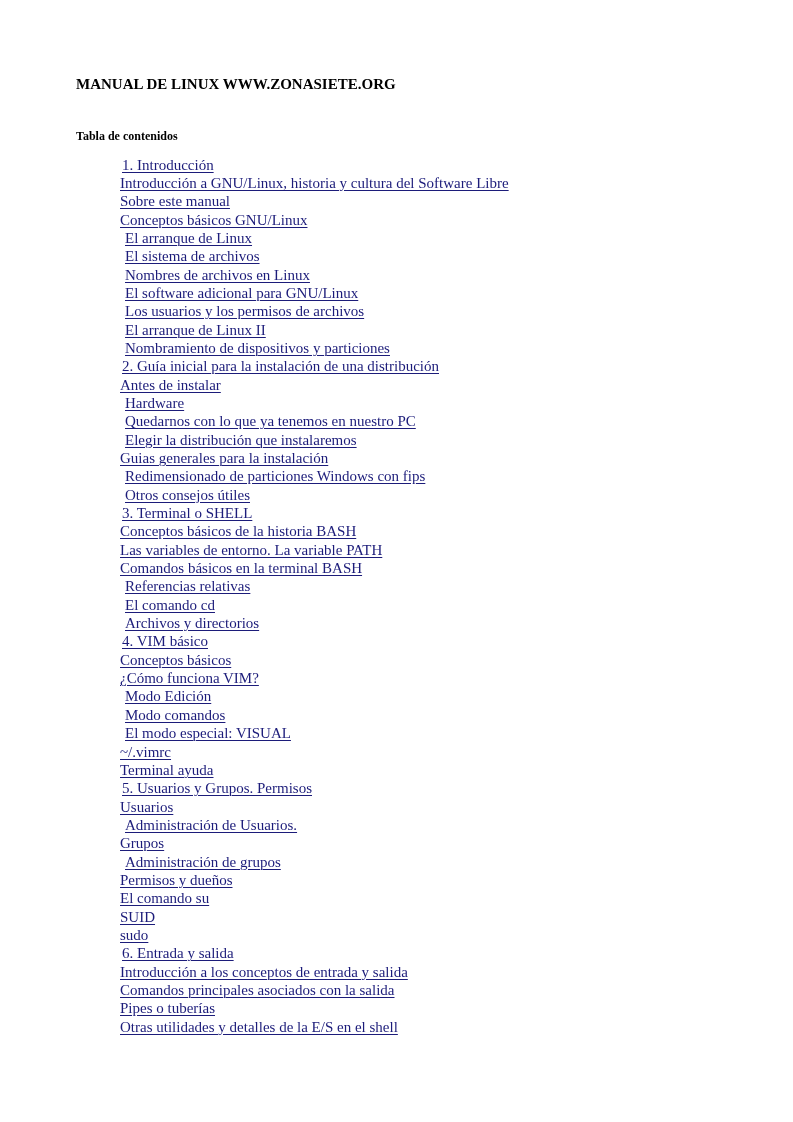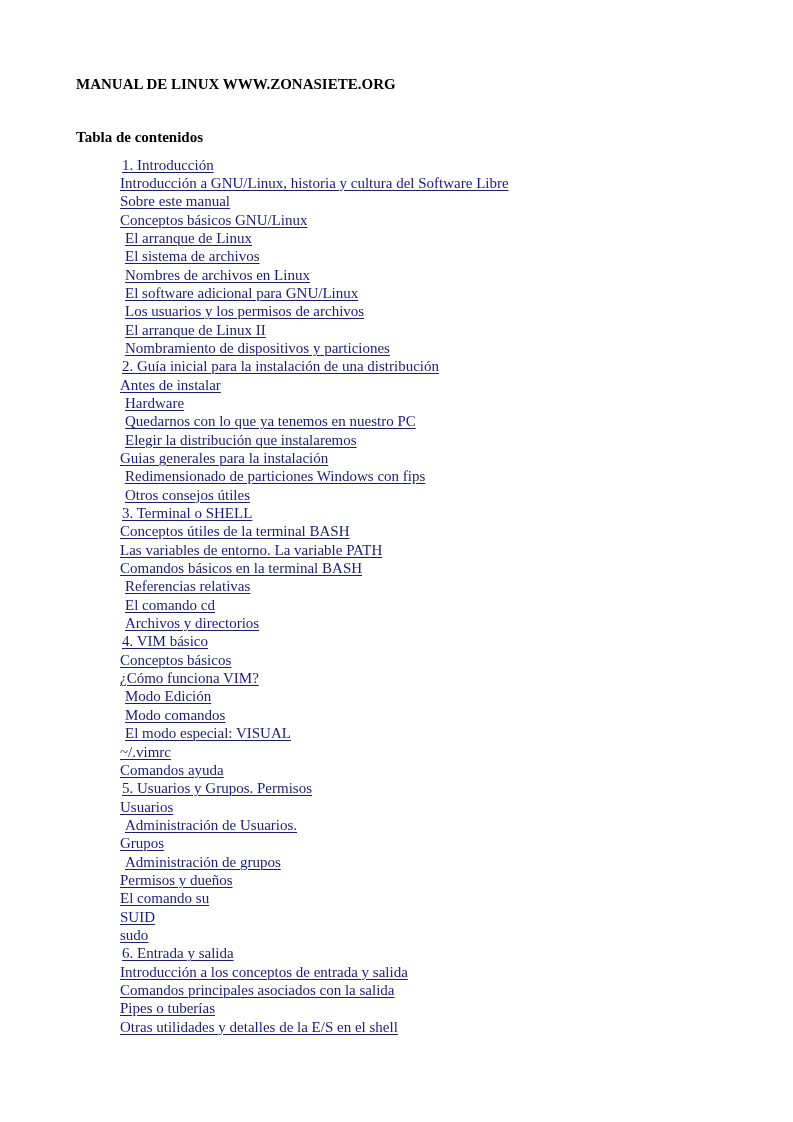--- a/index.html
+++ b/index.html
@@ -1,20 +1,20 @@
 <!DOCTYPE html>
 <html><head>
 <meta charset="utf-8">
 <style>
   html, body { margin: 0; padding: 0; background: #ffffff; }
   body { width: 793px; height: 1122px; position: relative; overflow: hidden;
          font-family: "Liberation Serif", "DejaVu Serif", serif; color: #000; }
   .page { position: absolute; left: 0; top: 0; width: 644px; height: 1122px; }
   .doc-title { position: absolute; left: 76px; top: 76px; font-size: 15px; font-weight: bold; margin: 0; white-space: nowrap; }
-  .toc-heading { position: absolute; left: 76px; top: 129px; font-size: 15px; font-weight: bold; margin: 0; white-space: nowrap; }
+  .toc-heading { position: absolute; left: 76px; top: 129px; font-size: 12px; font-weight: bold; margin: 0; white-space: nowrap; }
   .toc { position: absolute; left: 0; top: 155.5px; margin: 0; padding: 0; list-style: none; }
   .toc li { height: 18.35px; line-height: 18.35px; font-size: 15px; white-space: nowrap; margin-left: 46px; }
   .toc a { color: #1c1c7a; text-decoration: underline; text-underline-offset: 2px; text-decoration-thickness: 1px; }
   .lvl0 { padding-left: 76px; }
   .lvl1 { padding-left: 74px; }
   .lvl2 { padding-left: 79px; }
 </style>
 </head>
 <body>
 
@@ -35,34 +35,34 @@
       <li class="lvl2"><a href="#">Nombramiento de dispositivos y particiones</a></li>
       <li class="lvl0"><a href="#">2. Guía inicial para la instalación de una distribución</a></li>
       <li class="lvl1"><a href="#">Antes de instalar</a></li>
       <li class="lvl2"><a href="#">Hardware</a></li>
       <li class="lvl2"><a href="#">Quedarnos con lo que ya tenemos en nuestro PC</a></li>
       <li class="lvl2"><a href="#">Elegir la distribución que instalaremos</a></li>
       <li class="lvl1"><a href="#">Guias generales para la instalación</a></li>
       <li class="lvl2"><a href="#">Redimensionado de particiones Windows con fips</a></li>
       <li class="lvl2"><a href="#">Otros consejos útiles</a></li>
       <li class="lvl0"><a href="#">3. Terminal o SHELL</a></li>
-      <li class="lvl1"><a href="#">Conceptos útiles de la terminal BASH</a></li>
+      <li class="lvl1"><a href="#">Conceptos básicos de la historia BASH</a></li>
       <li class="lvl1"><a href="#">Las variables de entorno. La variable PATH</a></li>
       <li class="lvl1"><a href="#">Comandos básicos en la terminal BASH</a></li>
       <li class="lvl2"><a href="#">Referencias relativas</a></li>
       <li class="lvl2"><a href="#">El comando cd</a></li>
       <li class="lvl2"><a href="#">Archivos y directorios</a></li>
       <li class="lvl0"><a href="#">4. VIM básico</a></li>
       <li class="lvl1"><a href="#">Conceptos básicos</a></li>
       <li class="lvl1"><a href="#">¿Cómo funciona VIM?</a></li>
       <li class="lvl2"><a href="#">Modo Edición</a></li>
       <li class="lvl2"><a href="#">Modo comandos</a></li>
       <li class="lvl2"><a href="#">El modo especial: VISUAL</a></li>
       <li class="lvl1"><a href="#">~/.vimrc</a></li>
-      <li class="lvl1"><a href="#">Comandos ayuda</a></li>
+      <li class="lvl1"><a href="#">Terminal ayuda</a></li>
       <li class="lvl0"><a href="#">5. Usuarios y Grupos. Permisos</a></li>
       <li class="lvl1"><a href="#">Usuarios</a></li>
       <li class="lvl2"><a href="#">Administración de Usuarios.</a></li>
       <li class="lvl1"><a href="#">Grupos</a></li>
       <li class="lvl2"><a href="#">Administración de grupos</a></li>
       <li class="lvl1"><a href="#">Permisos y dueños</a></li>
       <li class="lvl1"><a href="#">El comando su</a></li>
       <li class="lvl1"><a href="#">SUID</a></li>
       <li class="lvl1"><a href="#">sudo</a></li>
       <li class="lvl0"><a href="#">6. Entrada y salida</a></li>

